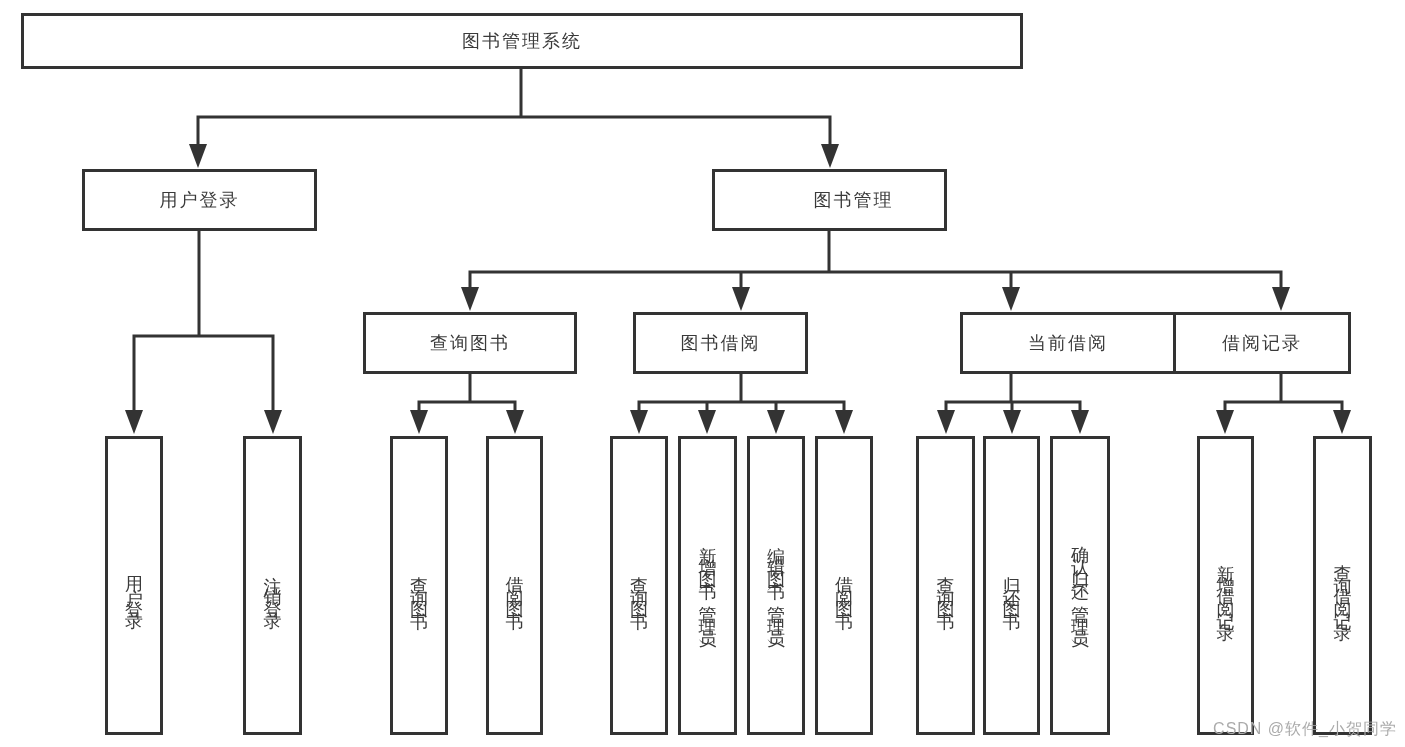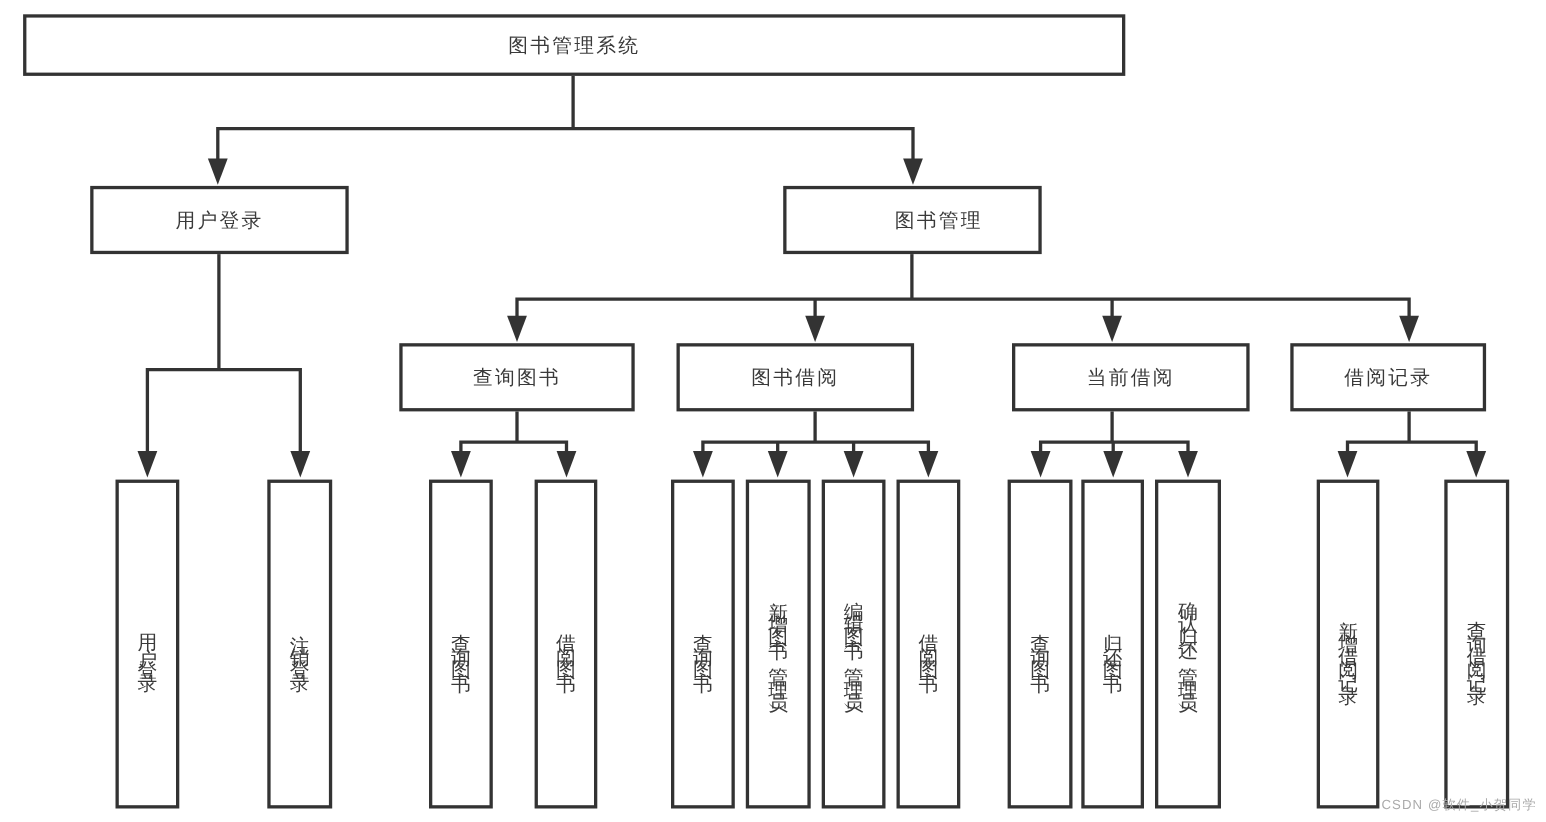--- a/index.html
+++ b/index.html
@@ -37,43 +37,43 @@
     height: 299px;
     writing-mode: vertical-rl;
     letter-spacing: 12px;
     font-size: 18px;
   }
   
   #root-box   { left: 21px;   top: 13px;  width: 1002px; height: 56px; }
   #login-box  { left: 82px;   top: 169px; width: 235px; }
   #manage-box { left: 712px;  top: 169px; width: 235px; padding-left: 48px; }
   #sec-newbook { left: 363px;  top: 312px; width: 214px; }
-  #sec-borrow  { left: 615px;  top: 312px; width: 216px; }
-  #sec-current { left: 920px;  top: 312px; width: 216px; }
+  #sec-borrow  { left: 633px;  top: 312px; width: 175px; }
+  #sec-current { left: 960px;  top: 312px; width: 216px; }
   #sec-record  { left: 1173px; top: 312px; width: 178px; }
   
   #leaf-l1 { left: 105px;  width: 58px; }
   #leaf-l2 { left: 243px;  width: 59px; }
   #leaf-n1 { left: 390px;  width: 58px; }
   #leaf-n2 { left: 486px;  width: 57px; }
   #leaf-b1 { left: 610px;  width: 58px; }
   #leaf-b2 { left: 678px;  width: 59px; }
   #leaf-b3 { left: 747px;  width: 58px; }
   #leaf-b4 { left: 815px;  width: 58px; }
   #leaf-c1 { left: 916px;  width: 59px; }
   #leaf-c2 { left: 983px;  width: 57px; }
   #leaf-c3 { left: 1050px; width: 60px; }
   #leaf-r1 { left: 1197px; width: 57px; }
   #leaf-r2 { left: 1313px; width: 59px; }
   #watermark {
     position: absolute;
     right: 8px;
     bottom: 7px;
     color: #ababab;
-    font-size: 12px;
+    font-size: 16px;
     letter-spacing: 1px;
     white-space: nowrap;
   }
 </style>
 </head>
 <body>
 
 <div id="stage">
 
   <svg id="connectors" viewBox="0 0 1405 747" xmlns="http://www.w3.org/2000/svg">

